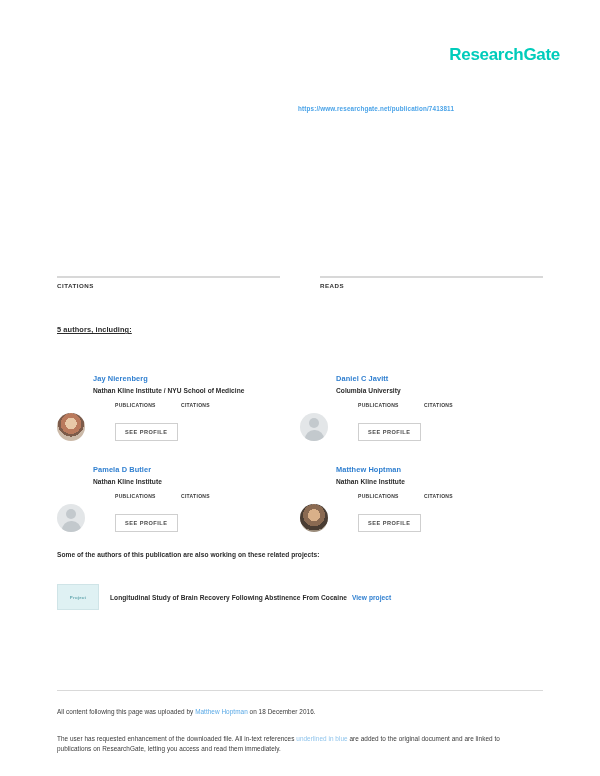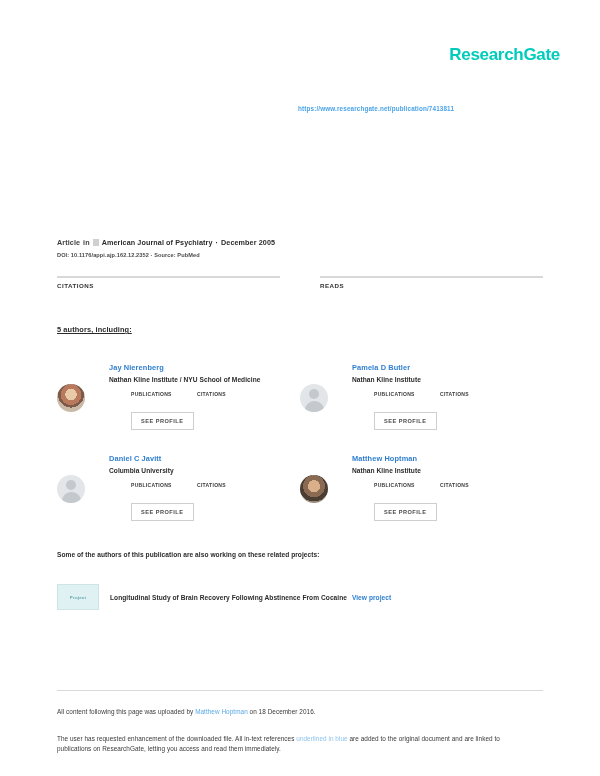--- a/index.html
+++ b/index.html
@@ -124,23 +124,22 @@
     top: 350px;
     left: 57px;
     width: 486px;
     display: flex;
     flex-wrap: wrap;
   }
   .author-card {
     width: 243px;
     height: 91px;
     display: flex;
-    align-items: center;
+    align-items: flex-end;
     padding-top: 2px;
-    gap: 16px;
   }
   .avatar {
     width: 28px; height: 28px;
     border-radius: 50%;
     flex: 0 0 28px;
     margin-top: 2px;
     overflow: hidden;
     position: relative;
     background: #e3e6e8;
   }
@@ -301,31 +300,20 @@
 </head>
 <body>
 
 <div class="page">
 
   <div class="header-area">
     <div class="rg-logo">ResearchGate</div>
     <div class="rg-url">https://www.researchgate.net/publication/7413811</div>
   </div>
 
-  <div class="article-meta">
-    <div class="article-line">
-      <span class="lbl-article">Article</span>
-      <span class="lbl-in">in</span>
-      <span class="article-icon"></span>
-      <span>American Journal of Psychiatry</span>
-      <span>·</span>
-      <span>December 2005</span>
-    </div>
-    <div class="doi-line">DOI: 10.1176/appi.ajp.162.12.2352 · Source: PubMed</div>
-  </div>
 
   <div class="stats">
     <div class="stat-col">
       <div class="stat-rule"></div>
       <div class="stat-label">CITATIONS</div>
       <div class="stat-value"></div>
     </div>
     <div class="stat-col right">
       <div class="stat-rule"></div>
       <div class="stat-label">READS</div>
@@ -352,41 +340,41 @@
             <div class="astat-value"></div>
           </div>
         </div>
         <div class="see-profile">SEE PROFILE</div>
       </div>
     </div>
 
     <div class="author-card">
       <div class="avatar silhouette"></div>
       <div class="author-body">
-        <div class="author-name">Pamela D Butler</div>
-        <div class="author-affil">Nathan Kline Institute</div>
+        <div class="author-name">Daniel C Javitt</div>
+        <div class="author-affil">Columbia University</div>
         <div class="author-stats">
           <div class="astat">
             <div class="astat-label">PUBLICATIONS</div>
             <div class="astat-value"></div>
           </div>
           <div class="astat">
             <div class="astat-label">CITATIONS</div>
             <div class="astat-value"></div>
           </div>
         </div>
         <div class="see-profile">SEE PROFILE</div>
       </div>
     </div>
 
     <div class="author-card">
       <div class="avatar silhouette"></div>
       <div class="author-body">
-        <div class="author-name">Daniel C Javitt</div>
-        <div class="author-affil">Columbia University</div>
+        <div class="author-name">Pamela D Butler</div>
+        <div class="author-affil">Nathan Kline Institute</div>
         <div class="author-stats">
           <div class="astat">
             <div class="astat-label">PUBLICATIONS</div>
             <div class="astat-value"></div>
           </div>
           <div class="astat">
             <div class="astat-label">CITATIONS</div>
             <div class="astat-value"></div>
           </div>
         </div>

